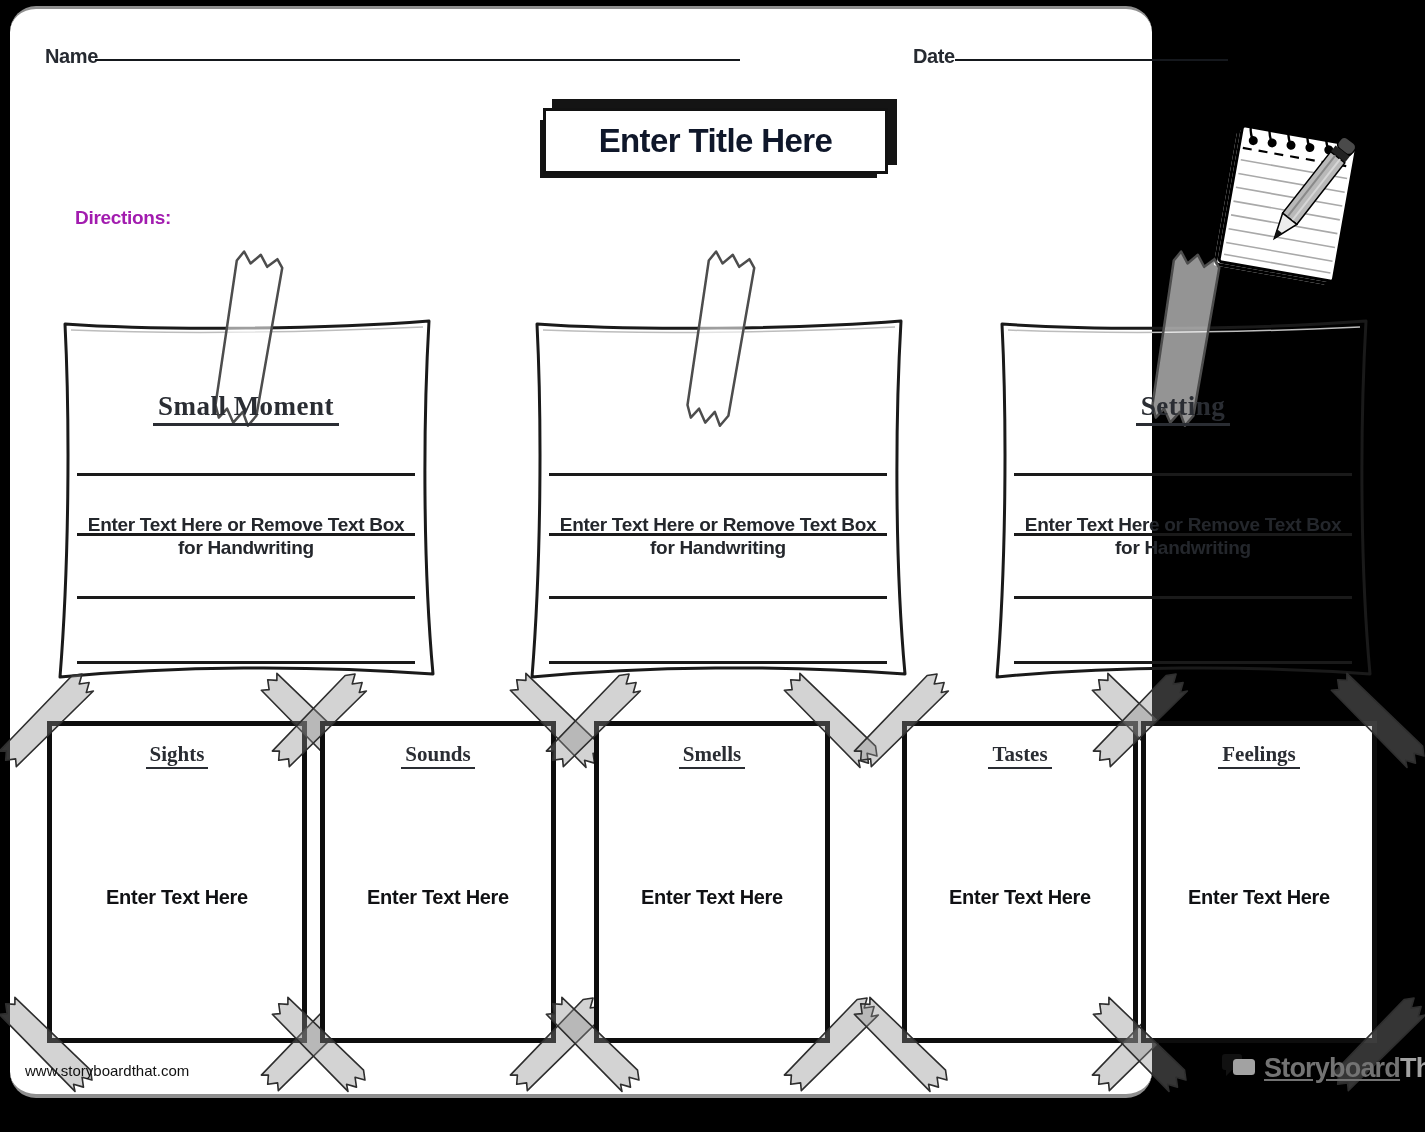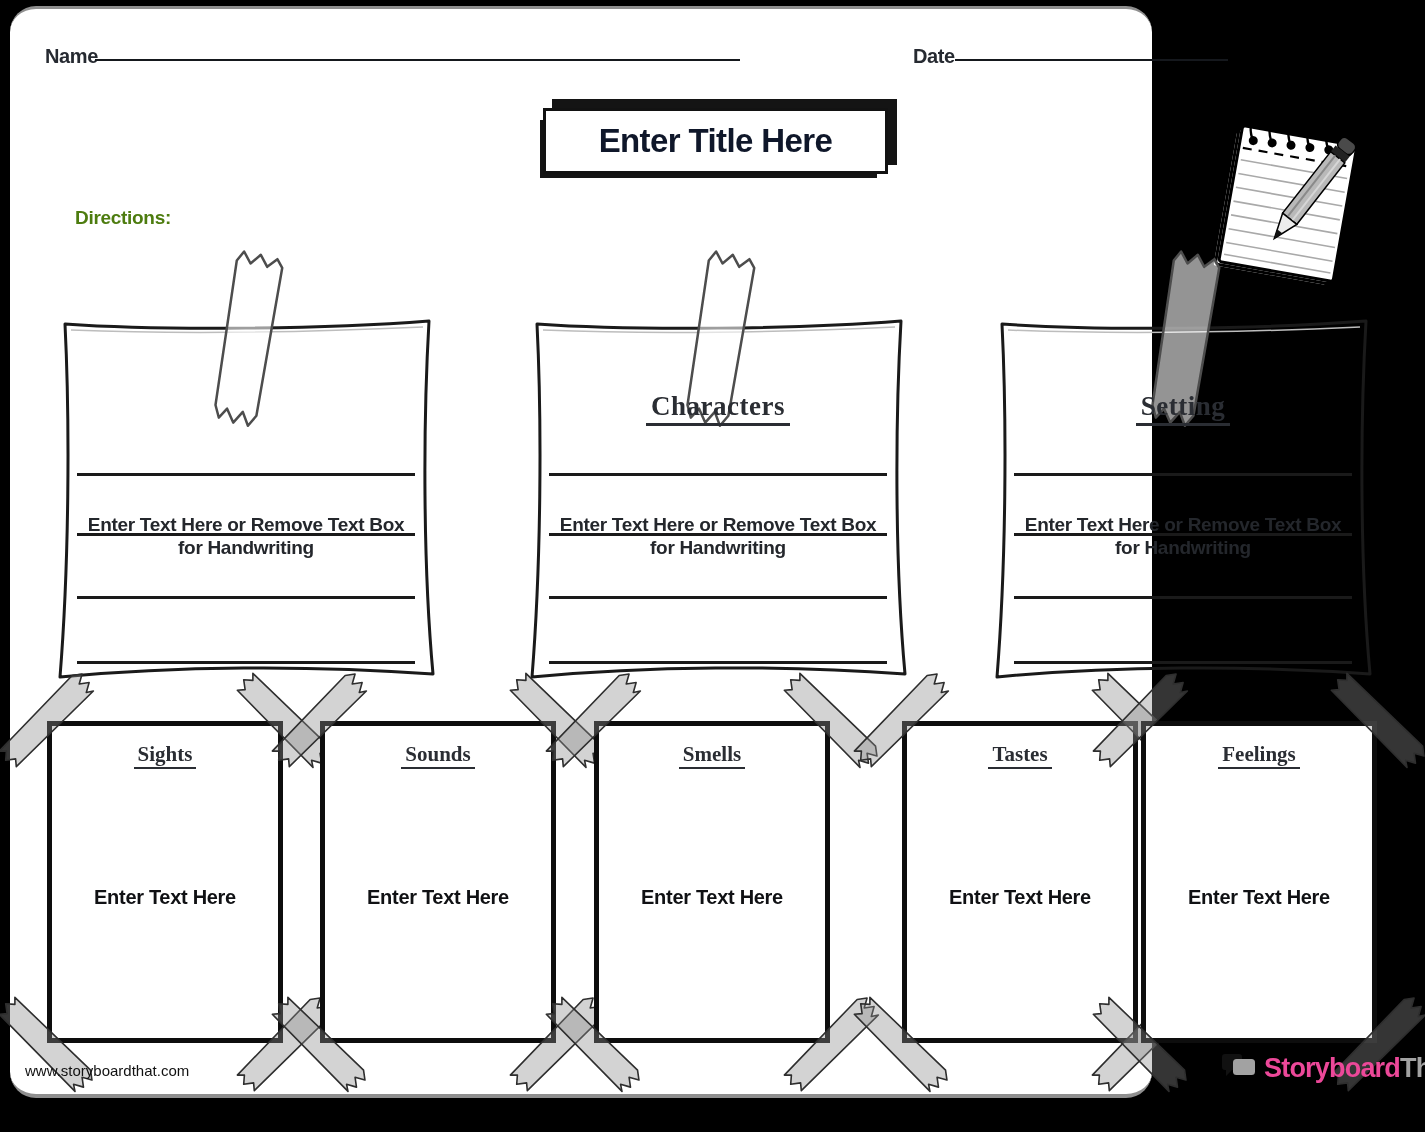--- a/index.html
+++ b/index.html
@@ -29,21 +29,21 @@
   .title-box{
     left:533px;top:99px;width:339px;height:60px;
     background:#fff;border:3px solid #121212;
     box-shadow:9px -9px 0 0 #141414, -7px 8px 0 -4px #141414;
     text-align:center;
   }
   .title-text{
     line-height:60px;font-size:33px;font-weight:700;letter-spacing:-0.6px;color:#0f172a;
   }
   .directions{
-    left:65px;top:198px;font-size:19px;font-weight:700;letter-spacing:-0.3px;color:#4d7c0f;
+    left:65px;top:198px;font-size:19px;font-weight:700;letter-spacing:-0.3px;color:#a21caf;
   }
   
   .note-panel{
     top:306px;width:382px;height:367px;
   }
   .panel-border{position:absolute;left:0;top:0;pointer-events:none;}
   .panel-tape{
     position:absolute;left:50%;top:-66px;margin-left:-26px;
     transform:rotate(8deg);transform-origin:50% 50%;
   }
@@ -76,21 +76,21 @@
   }
   .corner-tape{position:absolute;width:120px;height:30px;pointer-events:none;}
   .ct-tl{left:-6px;top:-6px;transform:translate(-50%,-50%) rotate(-45deg);}
   .ct-tr{right:-6px;top:-6px;transform:translate(50%,-50%) rotate(45deg);}
   .ct-bl{left:-6px;bottom:-6px;transform:translate(-50%,50%) rotate(45deg);}
   .ct-br{right:-6px;bottom:-6px;transform:translate(50%,50%) rotate(-45deg);}
   
   .site-url{left:15px;top:1053px;font-size:15px;font-weight:400;color:#111;}
   .brand{left:1212px;top:1043px;display:flex;align-items:center;}
   .brand-text{font-size:27px;font-weight:700;letter-spacing:-0.8px;margin-left:6px;}
-  .brand-primary{color:#ec4899;}
+  .brand-primary{color:#737373;text-decoration:underline;}
   .brand-secondary{color:#a2a2a2;}
 </style>
 </head>
 <body>
 
 <svg width="0" height="0" style="position:absolute">
   <defs>
 
     <g id="panelBorder">
       <path d="M10,9 C 110,16 270,14 374,6 C 368,110 368,250 378,359 C 255,350 120,351 5,362 C 14,250 15,110 10,9 Z" fill="none" stroke="#1a1a1a" stroke-width="3" stroke-linejoin="round"></path>
@@ -168,35 +168,35 @@
     </svg>
   </div>
 
   <div class="abs note-panel" style="left:45px;">
     <svg class="panel-border" width="382" height="367" viewBox="0 0 382 367">
         <use href="#panelBorder"></use>
       </svg>
     <svg class="panel-tape" width="58" height="180" viewBox="0 0 58 180">
         <use href="#tapeV"></use>
       </svg>
+    <div class="note-title"><span>Small Moment</span></div>
     <div class="note-line nl1"></div>
     <div class="note-placeholder">Enter Text Here or Remove Text Box for Handwriting</div>
     <div class="note-line nl2"></div>
     <div class="note-line nl3"></div>
     <div class="note-line nl4"></div>
   </div>
 
   <div class="abs note-panel" style="left:517px;">
     <svg class="panel-border" width="382" height="367" viewBox="0 0 382 367">
         <use href="#panelBorder"></use>
       </svg>
     <svg class="panel-tape" width="58" height="180" viewBox="0 0 58 180">
         <use href="#tapeV"></use>
       </svg>
-    <div class="note-title"><span>Characters</span></div>
     <div class="note-line nl1"></div>
     <div class="note-placeholder">Enter Text Here or Remove Text Box for Handwriting</div>
     <div class="note-line nl2"></div>
     <div class="note-line nl3"></div>
     <div class="note-line nl4"></div>
   </div>
 
   <div class="abs note-panel" style="left:982px;">
     <svg class="panel-border" width="382" height="367" viewBox="0 0 382 367">
         <use href="#panelBorder"></use>
@@ -205,21 +205,21 @@
         <use href="#tapeV"></use>
       </svg>
     <div class="note-title"><span>Setting</span></div>
     <div class="note-line nl1"></div>
     <div class="note-placeholder">Enter Text Here or Remove Text Box for Handwriting</div>
     <div class="note-line nl2"></div>
     <div class="note-line nl3"></div>
     <div class="note-line nl4"></div>
   </div>
 
-  <div class="abs sense-box" style="left:37px;">
+  <div class="abs sense-box" style="left:37px;padding-left:24px;">
     <svg class="corner-tape ct-tl" viewBox="0 0 120 30">
         <use href="#tapeC"></use>
       </svg>
     <svg class="corner-tape ct-tr" viewBox="0 0 120 30">
         <use href="#tapeC"></use>
       </svg>
     <svg class="corner-tape ct-bl" viewBox="0 0 120 30">
         <use href="#tapeC"></use>
       </svg>
     <svg class="corner-tape ct-br" viewBox="0 0 120 30">

